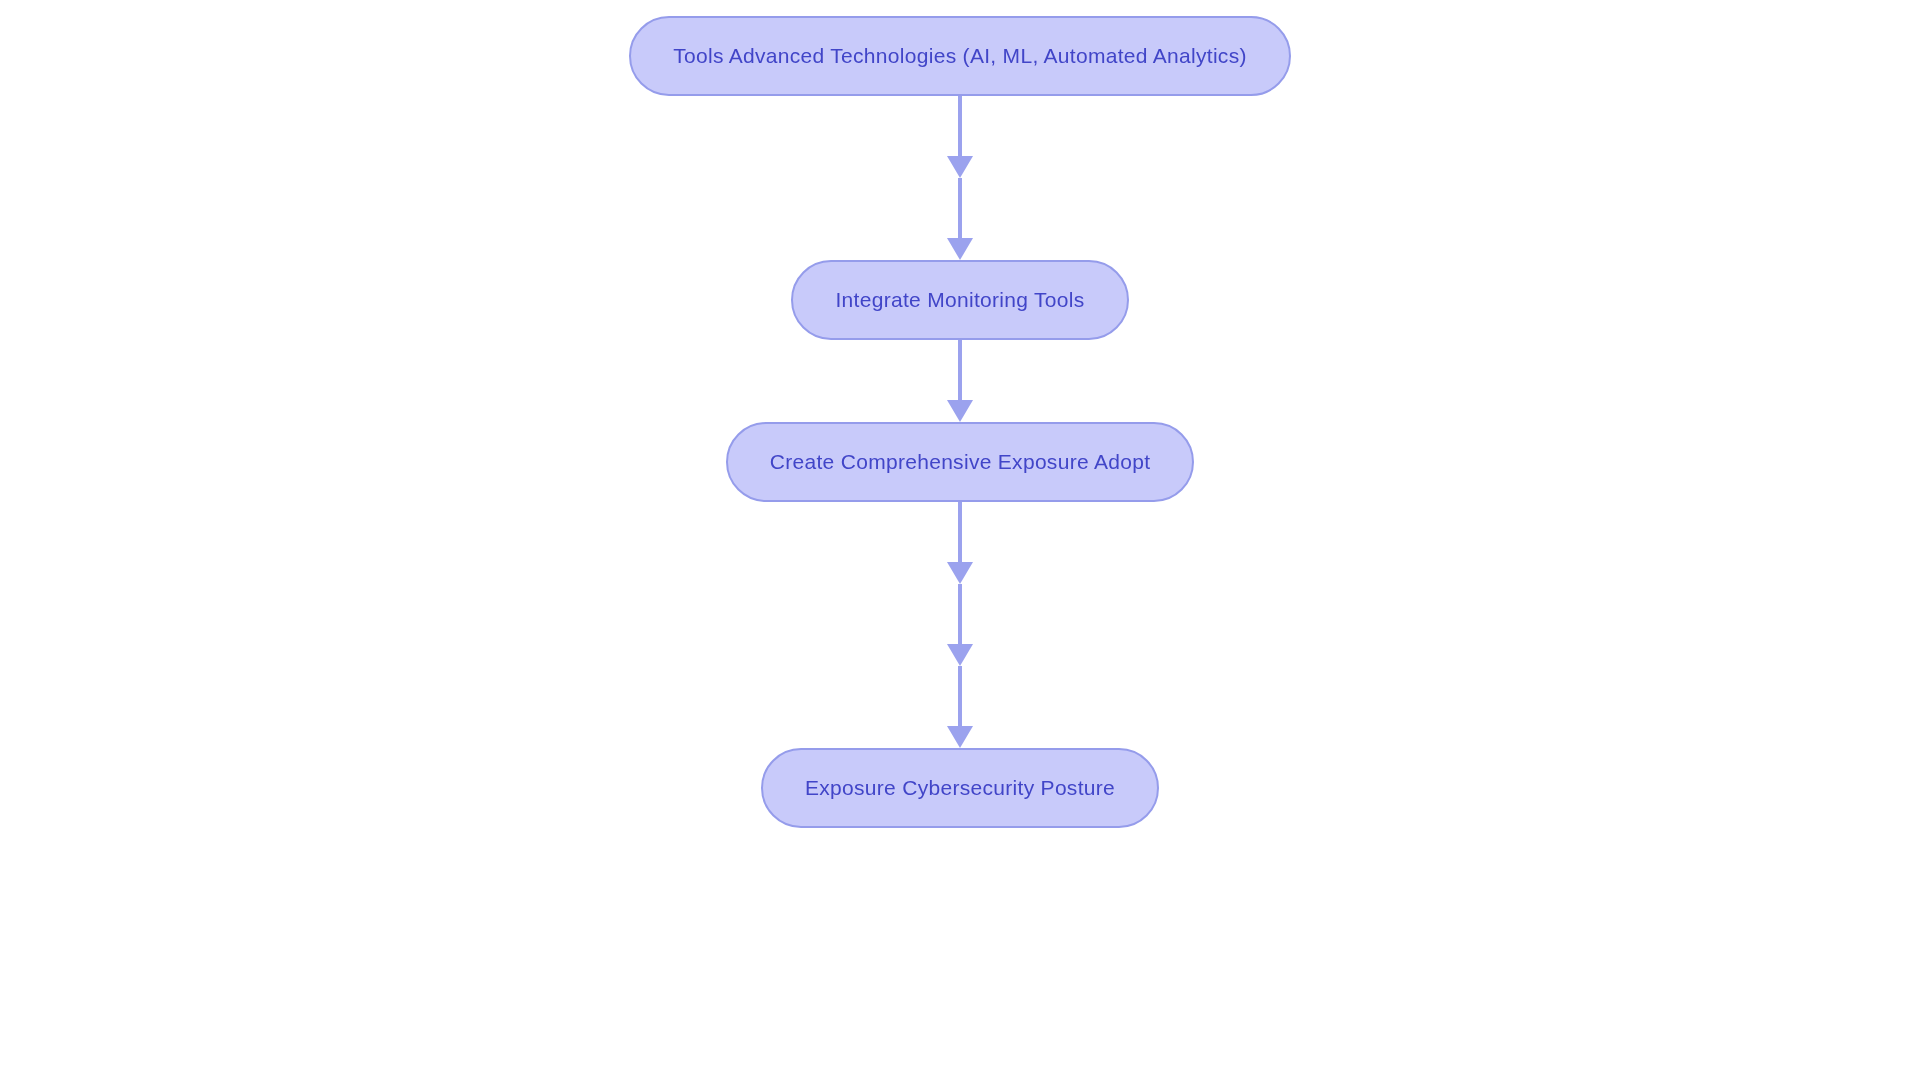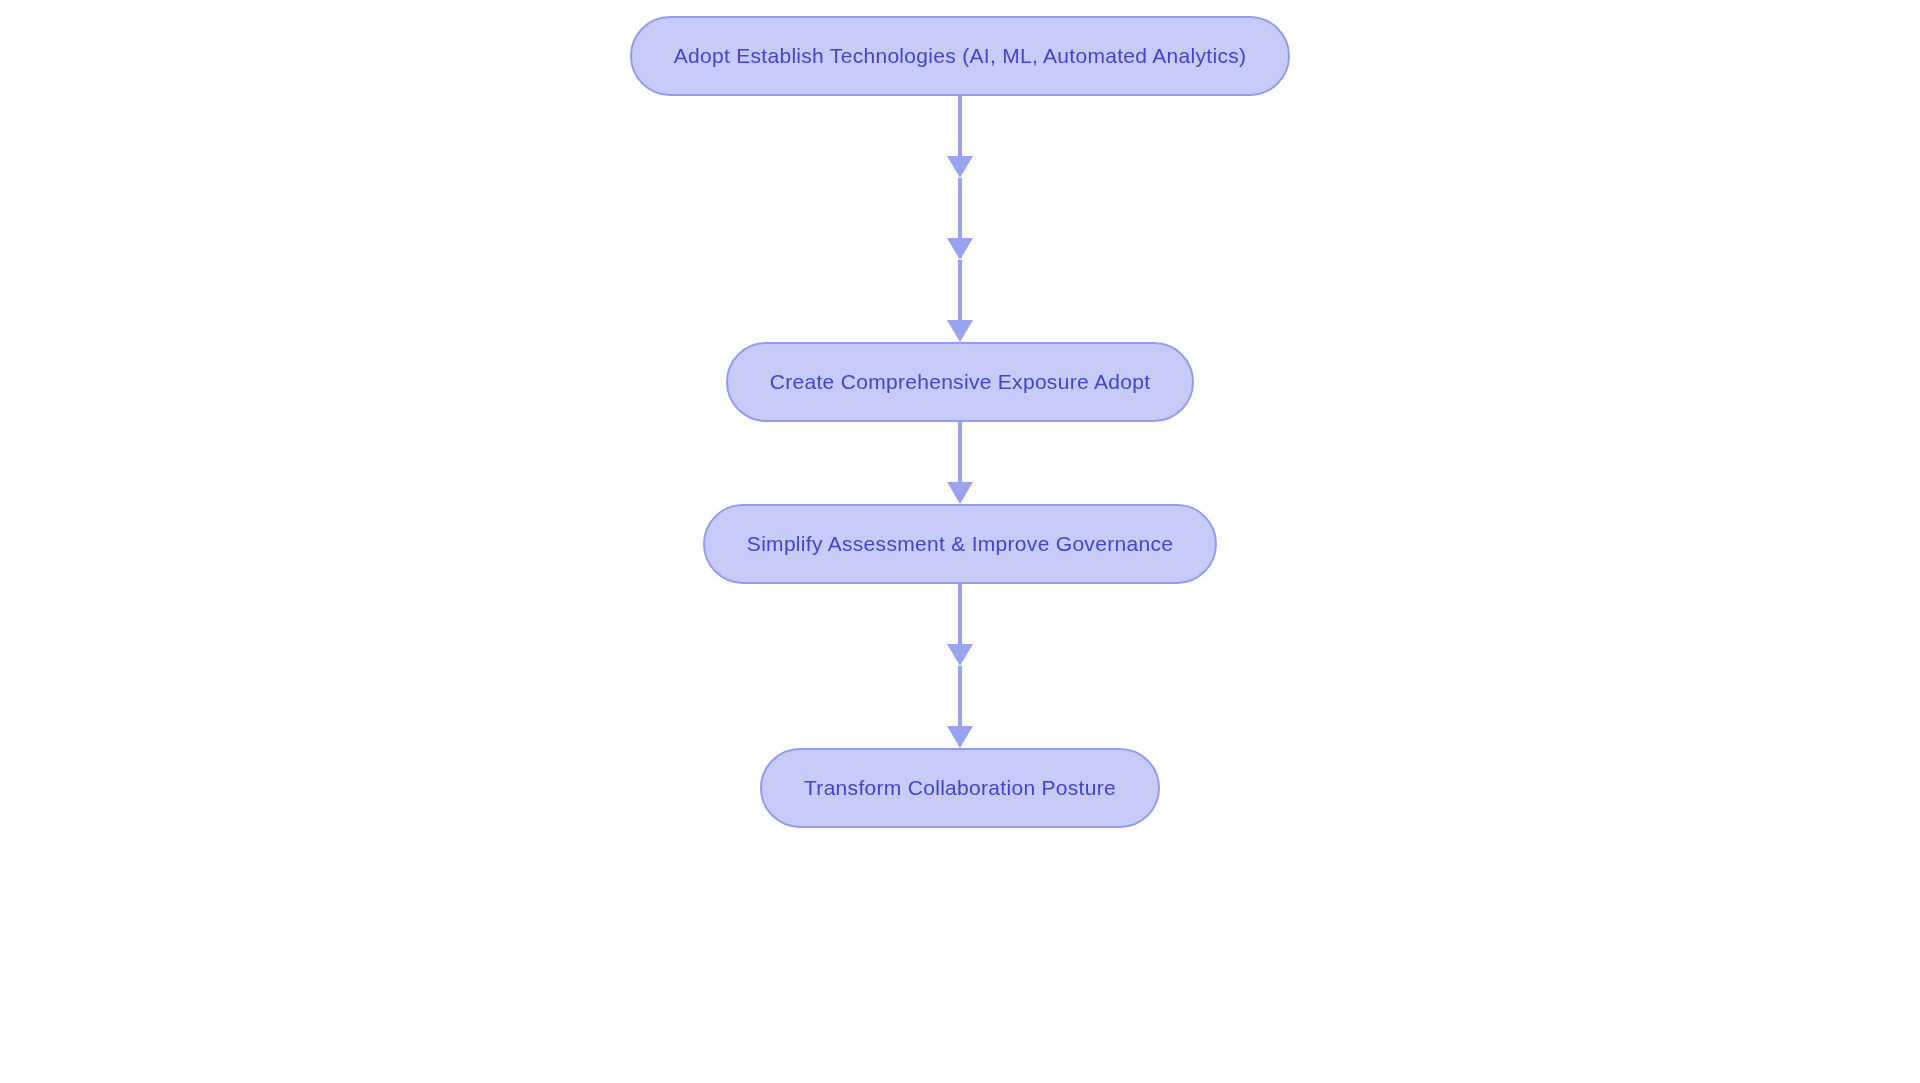--- a/index.html
+++ b/index.html
@@ -69,61 +69,61 @@
     border-right: 13px solid transparent;
     border-top: 22px solid var(--arrow);
   }
 </style>
 </head>
 <body>
 
 <div class="flowchart">
 
   <div class="node-row">
-    <div class="node">Adopt Establish Technologies (AI, ML, Automated Analytics)</div>
+    <div class="node">Tools Advanced Technologies (AI, ML, Automated Analytics)</div>
+  </div>
+
+  <div class="arrow">
+    <div class="arrow-line"></div>
+    <div class="arrow-head"></div>
+  </div>
+
+
+  <div class="arrow">
+    <div class="arrow-line"></div>
+    <div class="arrow-head"></div>
+  </div>
+
+  <div class="node-row">
+    <div class="node">Integrate Monitoring Tools</div>
+  </div>
+
+  <div class="arrow">
+    <div class="arrow-line"></div>
+    <div class="arrow-head"></div>
+  </div>
+
+  <div class="node-row">
+    <div class="node">Create Comprehensive Exposure Adopt</div>
   </div>
 
   <div class="arrow">
     <div class="arrow-line"></div>
     <div class="arrow-head"></div>
   </div>
 
 
   <div class="arrow">
     <div class="arrow-line"></div>
     <div class="arrow-head"></div>
   </div>
 
 
   <div class="arrow">
     <div class="arrow-line"></div>
     <div class="arrow-head"></div>
   </div>
 
   <div class="node-row">
-    <div class="node">Create Comprehensive Exposure Adopt</div>
-  </div>
-
-  <div class="arrow">
-    <div class="arrow-line"></div>
-    <div class="arrow-head"></div>
-  </div>
-
-  <div class="node-row">
-    <div class="node">Simplify Assessment &amp; Improve Governance</div>
-  </div>
-
-  <div class="arrow">
-    <div class="arrow-line"></div>
-    <div class="arrow-head"></div>
-  </div>
-
-
-  <div class="arrow">
-    <div class="arrow-line"></div>
-    <div class="arrow-head"></div>
-  </div>
-
-  <div class="node-row">
-    <div class="node">Transform Collaboration Posture</div>
+    <div class="node">Exposure Cybersecurity Posture</div>
   </div>
 
 </div>
 
 </body></html>

